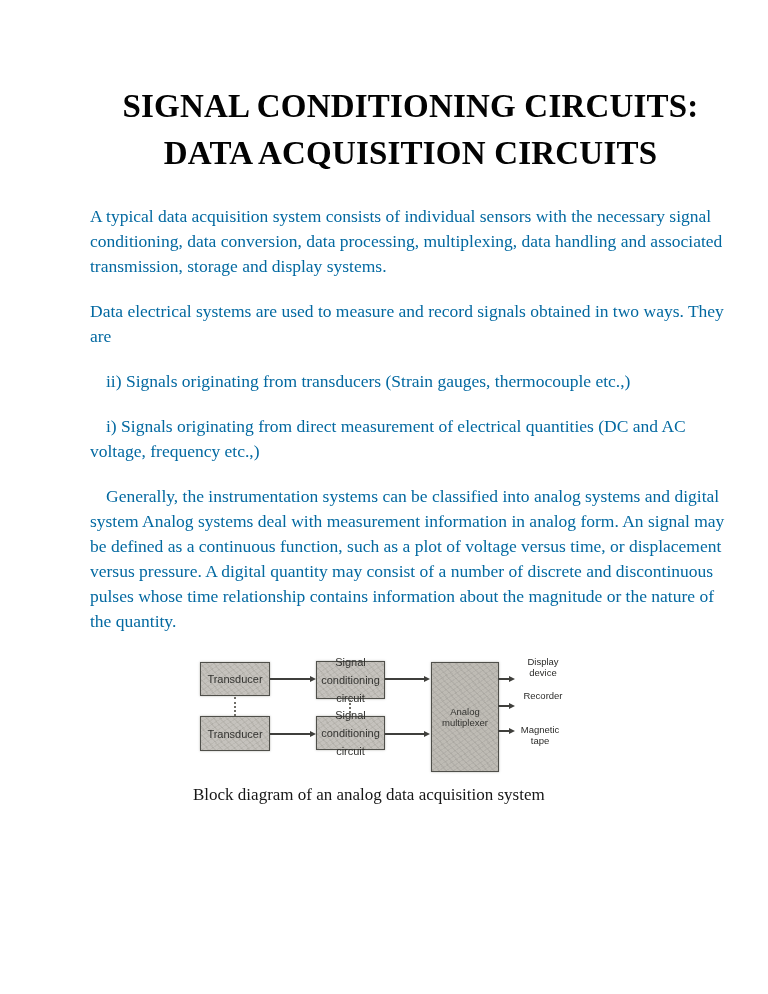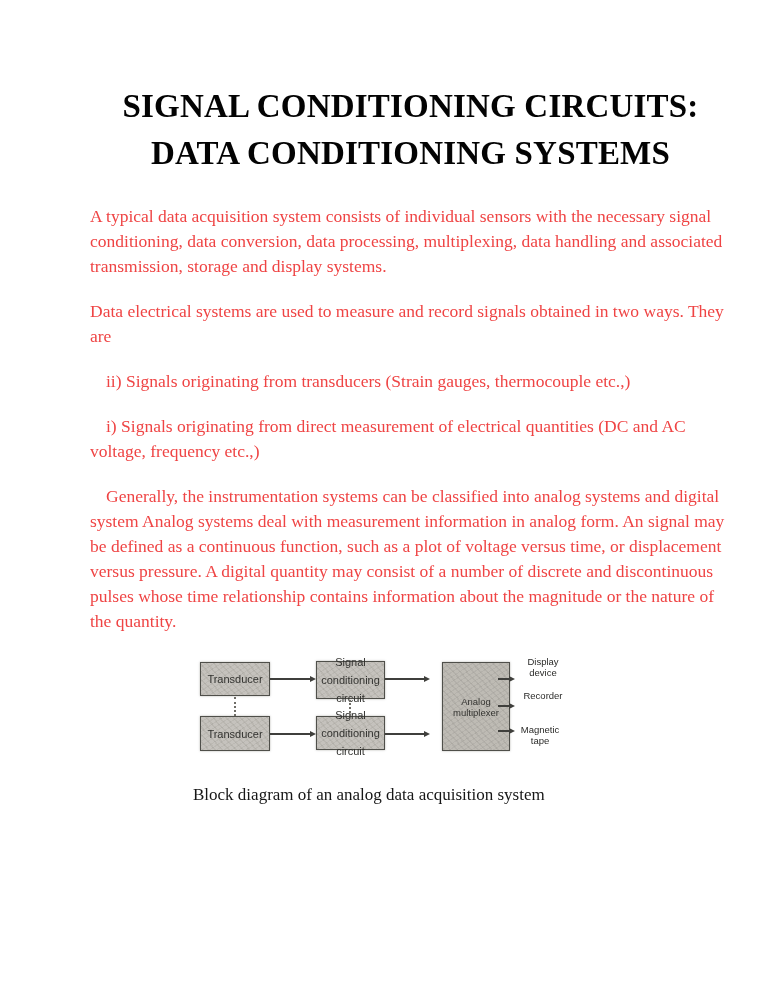--- a/index.html
+++ b/index.html
@@ -22,21 +22,21 @@
     font-weight:bold;
     line-height:47px;
     color:#030303;
     letter-spacing:0.2px;
   }
   .doc-title div{white-space:nowrap;}
   p.body-par{
     margin:0 0 20px 0;
     font-size:17.5px;
     line-height:25px;
-    color:#ef4444;
+    color:#0369a1;
   }
   p.body-par.indent{text-indent:16px;}
   
   .figure-wrap{
     position:relative;
     width:370px;
     height:115px;
     margin:16px 0 0 105px;
     font-family:"Liberation Sans", sans-serif;
     filter:contrast(0.95);
@@ -80,21 +80,21 @@
     color:#161616;
   }
 </style>
 </head>
 <body>
 
 <div class="page">
 
   <h1 class="doc-title">
     <div>SIGNAL CONDITIONING CIRCUITS:</div>
-    <div>DATA CONDITIONING SYSTEMS</div>
+    <div>DATA ACQUISITION CIRCUITS</div>
   </h1>
 
   <p class="body-par">A typical data acquisition system consists of individual sensors with the necessary signal conditioning, data conversion, data processing, multiplexing, data handling and associated transmission, storage and display systems.</p>
 
   <p class="body-par">Data electrical systems are used to measure and record signals obtained in two ways. They are</p>
 
   <p class="body-par indent">ii) Signals originating from transducers (Strain gauges, thermocouple etc.,)</p>
 
   <p class="body-par indent">i) Signals originating from direct measurement of electrical quantities (DC and AC voltage, frequency etc.,)</p>
 
@@ -107,21 +107,21 @@
     </div>
     <div class="blk" style="left:5px;top:62px;width:70px;height:35px;">
       <span>Transducer</span>
     </div>
     <div class="blk" style="left:121px;top:7px;width:69px;height:38px;">
       <span>Signal conditioning circuit</span>
     </div>
     <div class="blk" style="left:121px;top:62px;width:69px;height:34px;">
       <span>Signal conditioning circuit</span>
     </div>
-    <div class="blk mux" style="left:247px;top:8px;width:68px;height:89px;justify-content:flex-end;">
+    <div class="blk mux" style="left:236px;top:8px;width:68px;height:110px;justify-content:flex-end;">
       <span>Analog multiplexer</span>
     </div>
 
     <div class="vdots" style="left:39px;top:43px;height:19px;"></div>
     <div class="vdots" style="left:154px;top:46px;height:16px;"></div>
 
     <div>
       <div class="shaft" style="left:75px;top:24px;width:41px;"></div>
       <div class="head" style="left:115px;top:21.5px;"></div>
     </div>

